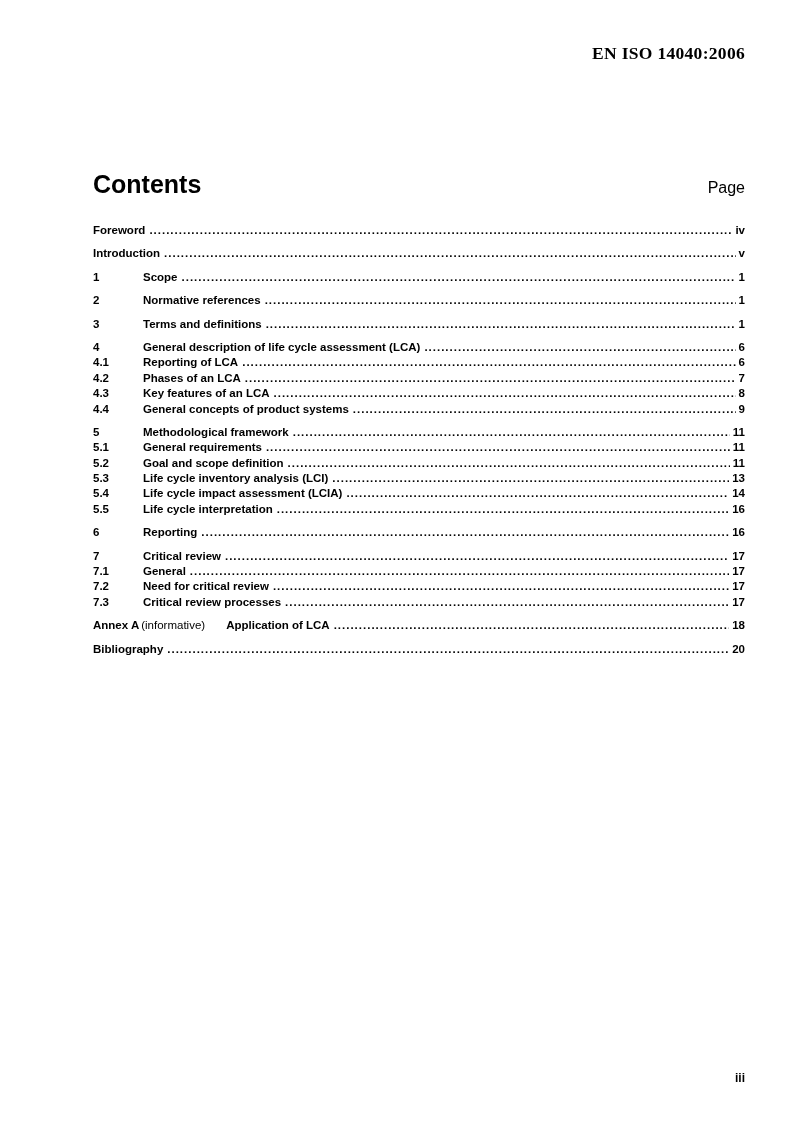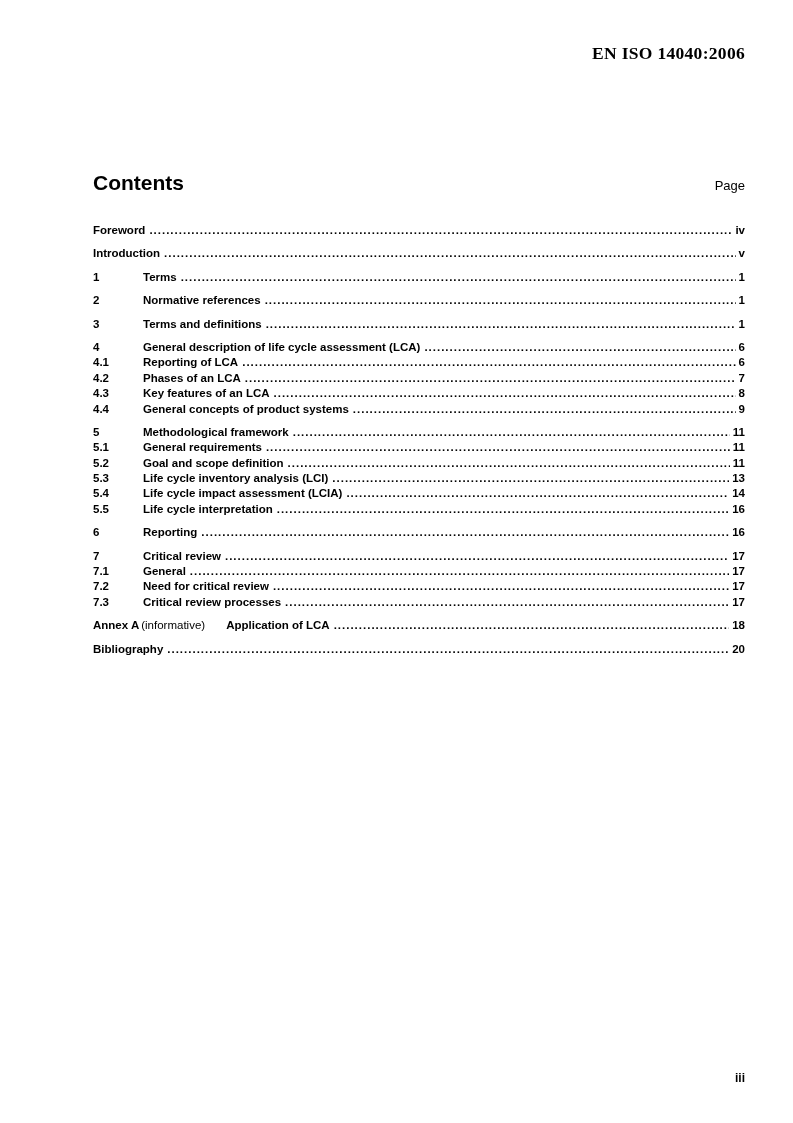--- a/index.html
+++ b/index.html
@@ -33,26 +33,26 @@
     position: absolute;
     top: 172px;
     left: 93px;
     right: 48px;
     display: flex;
     justify-content: space-between;
     align-items: baseline;
   }
   .contents-head h1 {
     margin: 0;
-    font-size: 21px;
+    font-size: 25px;
     font-weight: bold;
     line-height: 1;
   }
   .page-label {
-    font-size: 13px;
+    font-size: 16px;
     font-weight: normal;
     line-height: 1;
   }
   .toc {
     position: absolute;
     top: 224px;
     left: 93px;
     right: 48px;
   }
   .toc-group {
@@ -125,21 +125,21 @@
       <div class="toc-group">
         <div class="toc-row">
           <span class="toc-title">Introduction</span>
           <span class="toc-leader"></span>
           <span class="toc-page">v</span>
         </div>
       </div>
       <div class="toc-group">
         <div class="toc-row">
           <span class="toc-num">1</span>
-          <span class="toc-title">Terms</span>
+          <span class="toc-title">Scope</span>
           <span class="toc-leader"></span>
           <span class="toc-page">1</span>
         </div>
       </div>
       <div class="toc-group">
         <div class="toc-row">
           <span class="toc-num">2</span>
           <span class="toc-title">Normative references</span>
           <span class="toc-leader"></span>
           <span class="toc-page">1</span>

